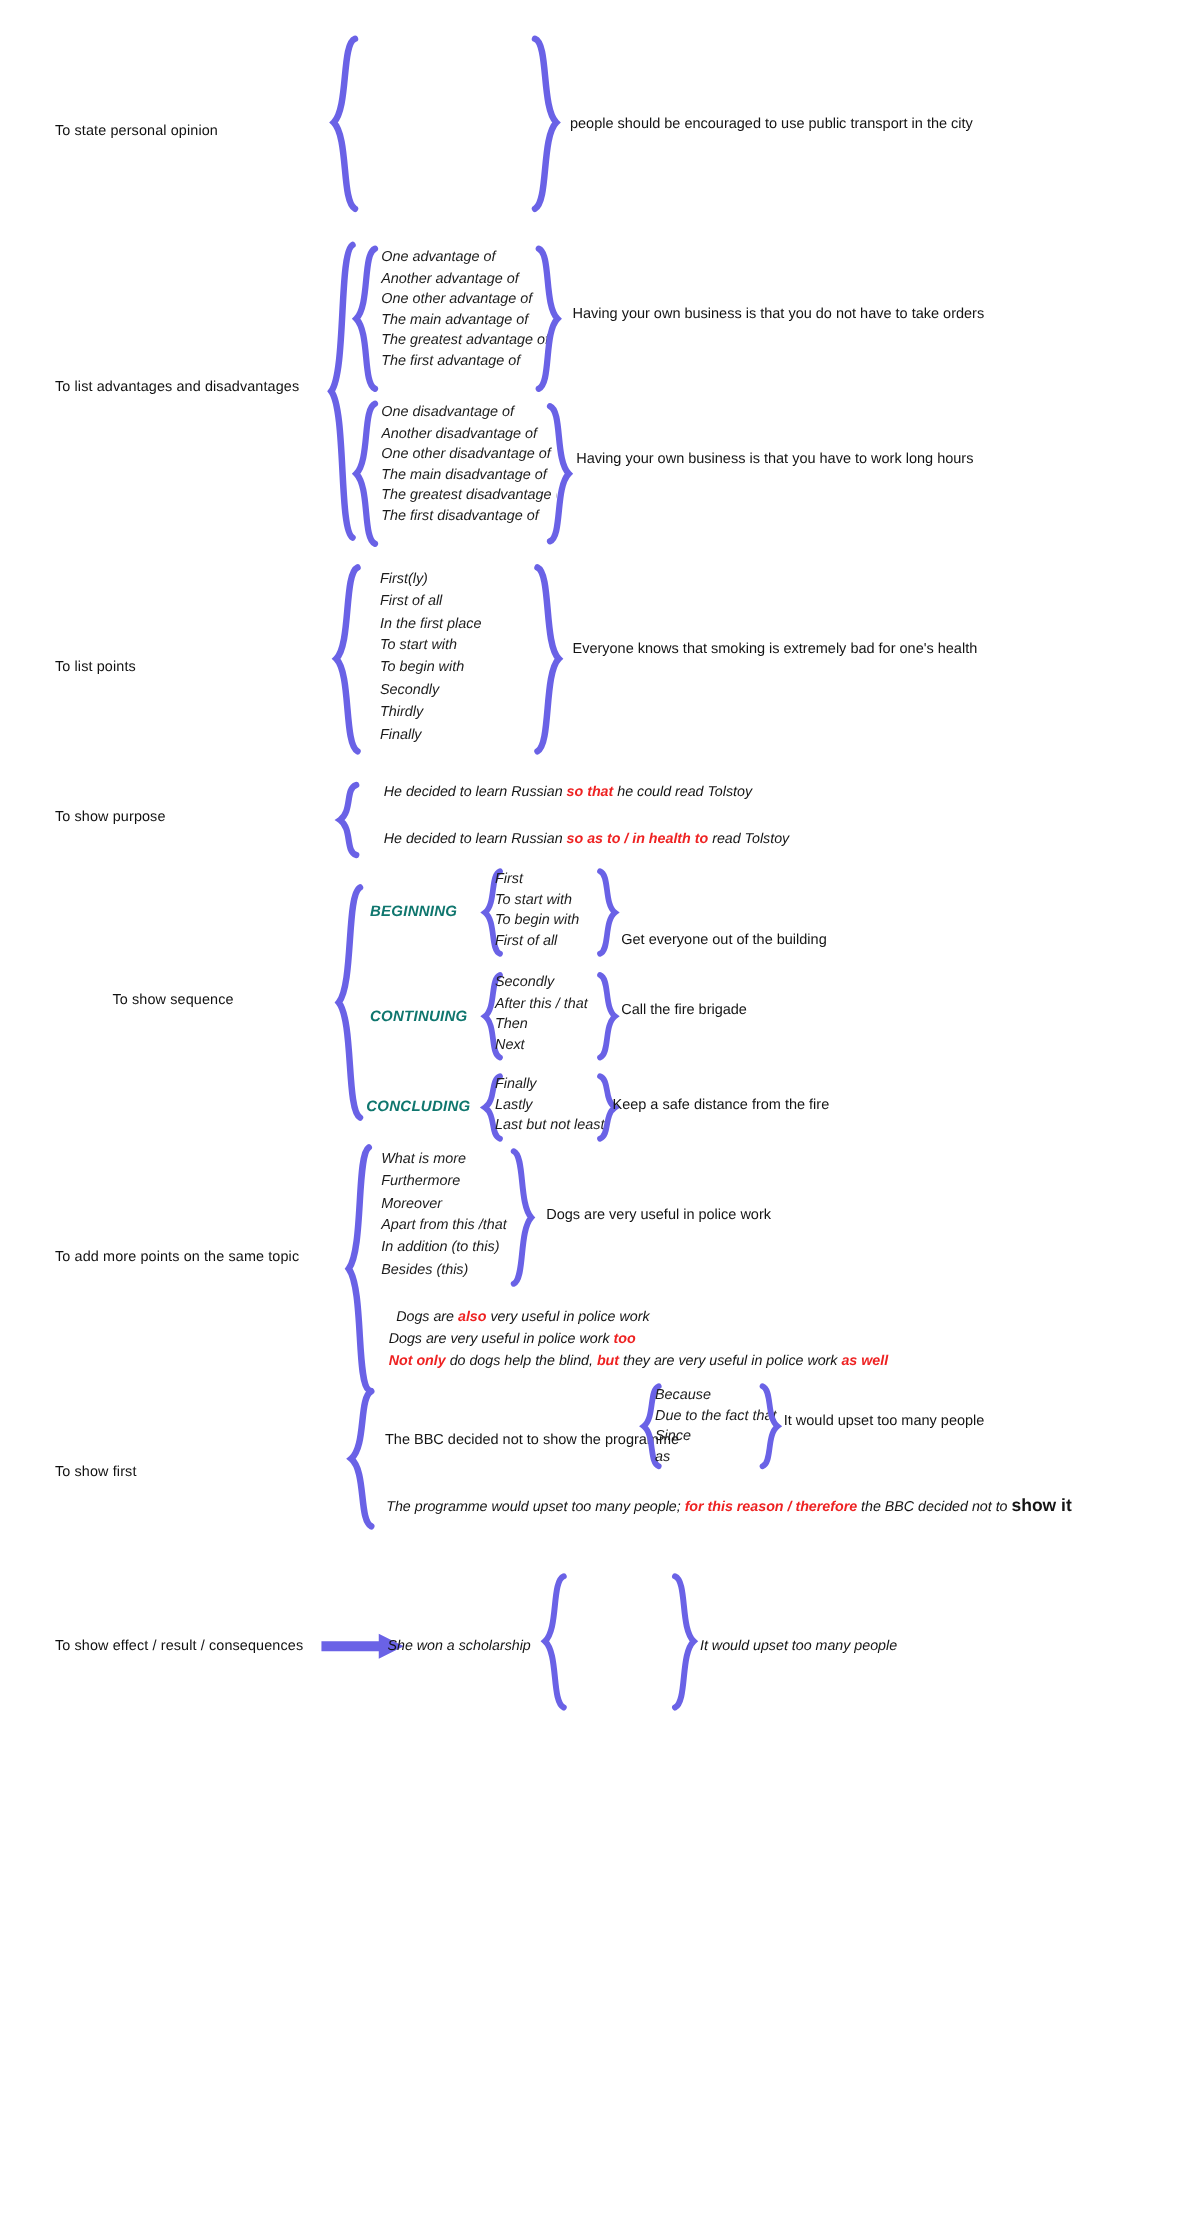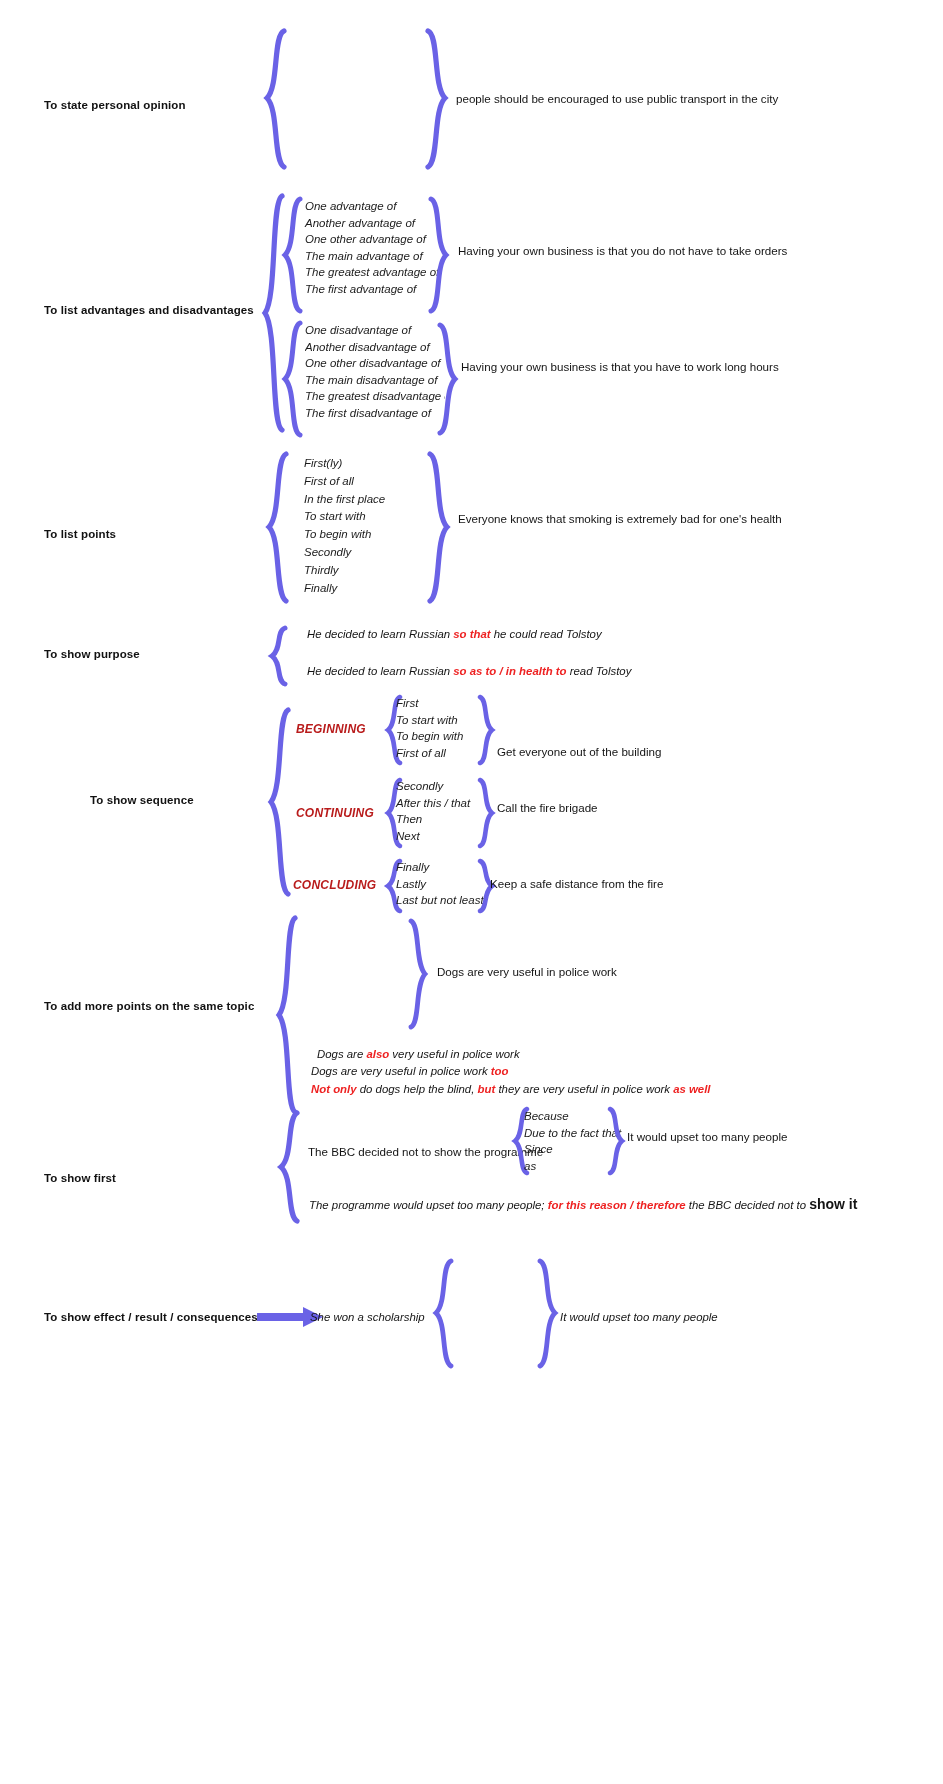--- a/index.html
+++ b/index.html
@@ -8,38 +8,38 @@
     font-family:"Liberation Sans","DejaVu Sans",sans-serif;
     color:#1a1a1a;overflow:hidden;
   }
   .sheet{position:relative;width:943px;height:1784px;}
 
   
   .abs{position:absolute;}
 
   
   .cat{
-    font-size:11.5px;font-weight:bold;color:#111;
+    font-size:11.5px;font-weight:normal;color:#111;
     letter-spacing:.1px;white-space:nowrap;
   }
 
   
   .plist{font-style:italic;font-size:11.5px;line-height:17.8px;color:#1b1b1b;white-space:nowrap;}
   .plist.tight{line-height:16.6px;}
   .plist div{white-space:nowrap;}
 
   
   .ex{font-size:11.6px;color:#141414;white-space:nowrap;}
   .ex-i{font-size:11.4px;font-style:italic;color:#141414;white-space:nowrap;}
   .small-up{font-size:14px;font-style:normal;font-weight:bold;}
   .redb{color:#ee2222;font-weight:bold;}
 
   .seqlab{
     font-style:italic;font-weight:bold;font-size:12px;
-    color:#b91c1c;letter-spacing:.2px;white-space:nowrap;
+    color:#0f766e;letter-spacing:.2px;white-space:nowrap;
   }
 
   
   .brace{position:absolute;overflow:visible;}
 
   
   .arrow{position:absolute;}
 
   
   .clipbox{overflow:hidden;}
@@ -192,20 +192,28 @@
     <path d="M3 3 C11 6 6 22 15 28 C6 34 11 50 3 53" fill="none" stroke="#6a62e6" stroke-width="4.6" stroke-linecap="round"></path>
   </svg>
   <div class="abs ex" style="left:490px;top:877px;">Keep a safe distance from the fire</div>
 
   <div class="abs cat" style="left:44px;top:1000px;">To add more points on the same topic</div>
 
   <svg class="brace" style="left:275px;top:915px;" width="24" height="200" viewBox="0 0 24 200">
     <path d="M20 3 C10 9 16 84 4 100 C16 116 10 191 20 197" fill="none" stroke="#6a62e6" stroke-width="5.2" stroke-linecap="round"></path>
   </svg>
 
+  <div class="abs plist" style="left:305px;top:919px;">
+    <div>What is more</div>
+    <div>Furthermore</div>
+    <div>Moreover</div>
+    <div>Apart from this /that</div>
+    <div>In addition (to this)</div>
+    <div>Besides (this)</div>
+  </div>
 
   <svg class="brace" style="left:408px;top:918px;" width="20" height="112" viewBox="0 0 20 112">
     <path d="M3 3 C12 7 7 45 17 56 C7 67 12 105 3 109" fill="none" stroke="#6a62e6" stroke-width="4.8" stroke-linecap="round"></path>
   </svg>
 
   <div class="abs ex" style="left:437px;top:965px;">Dogs are very useful in police work</div>
 
   <div class="abs ex-i" style="left:317px;top:1048px;">
     <span>Dogs are </span><span class="redb">also</span><span> very useful in police work</span>
   </div>

